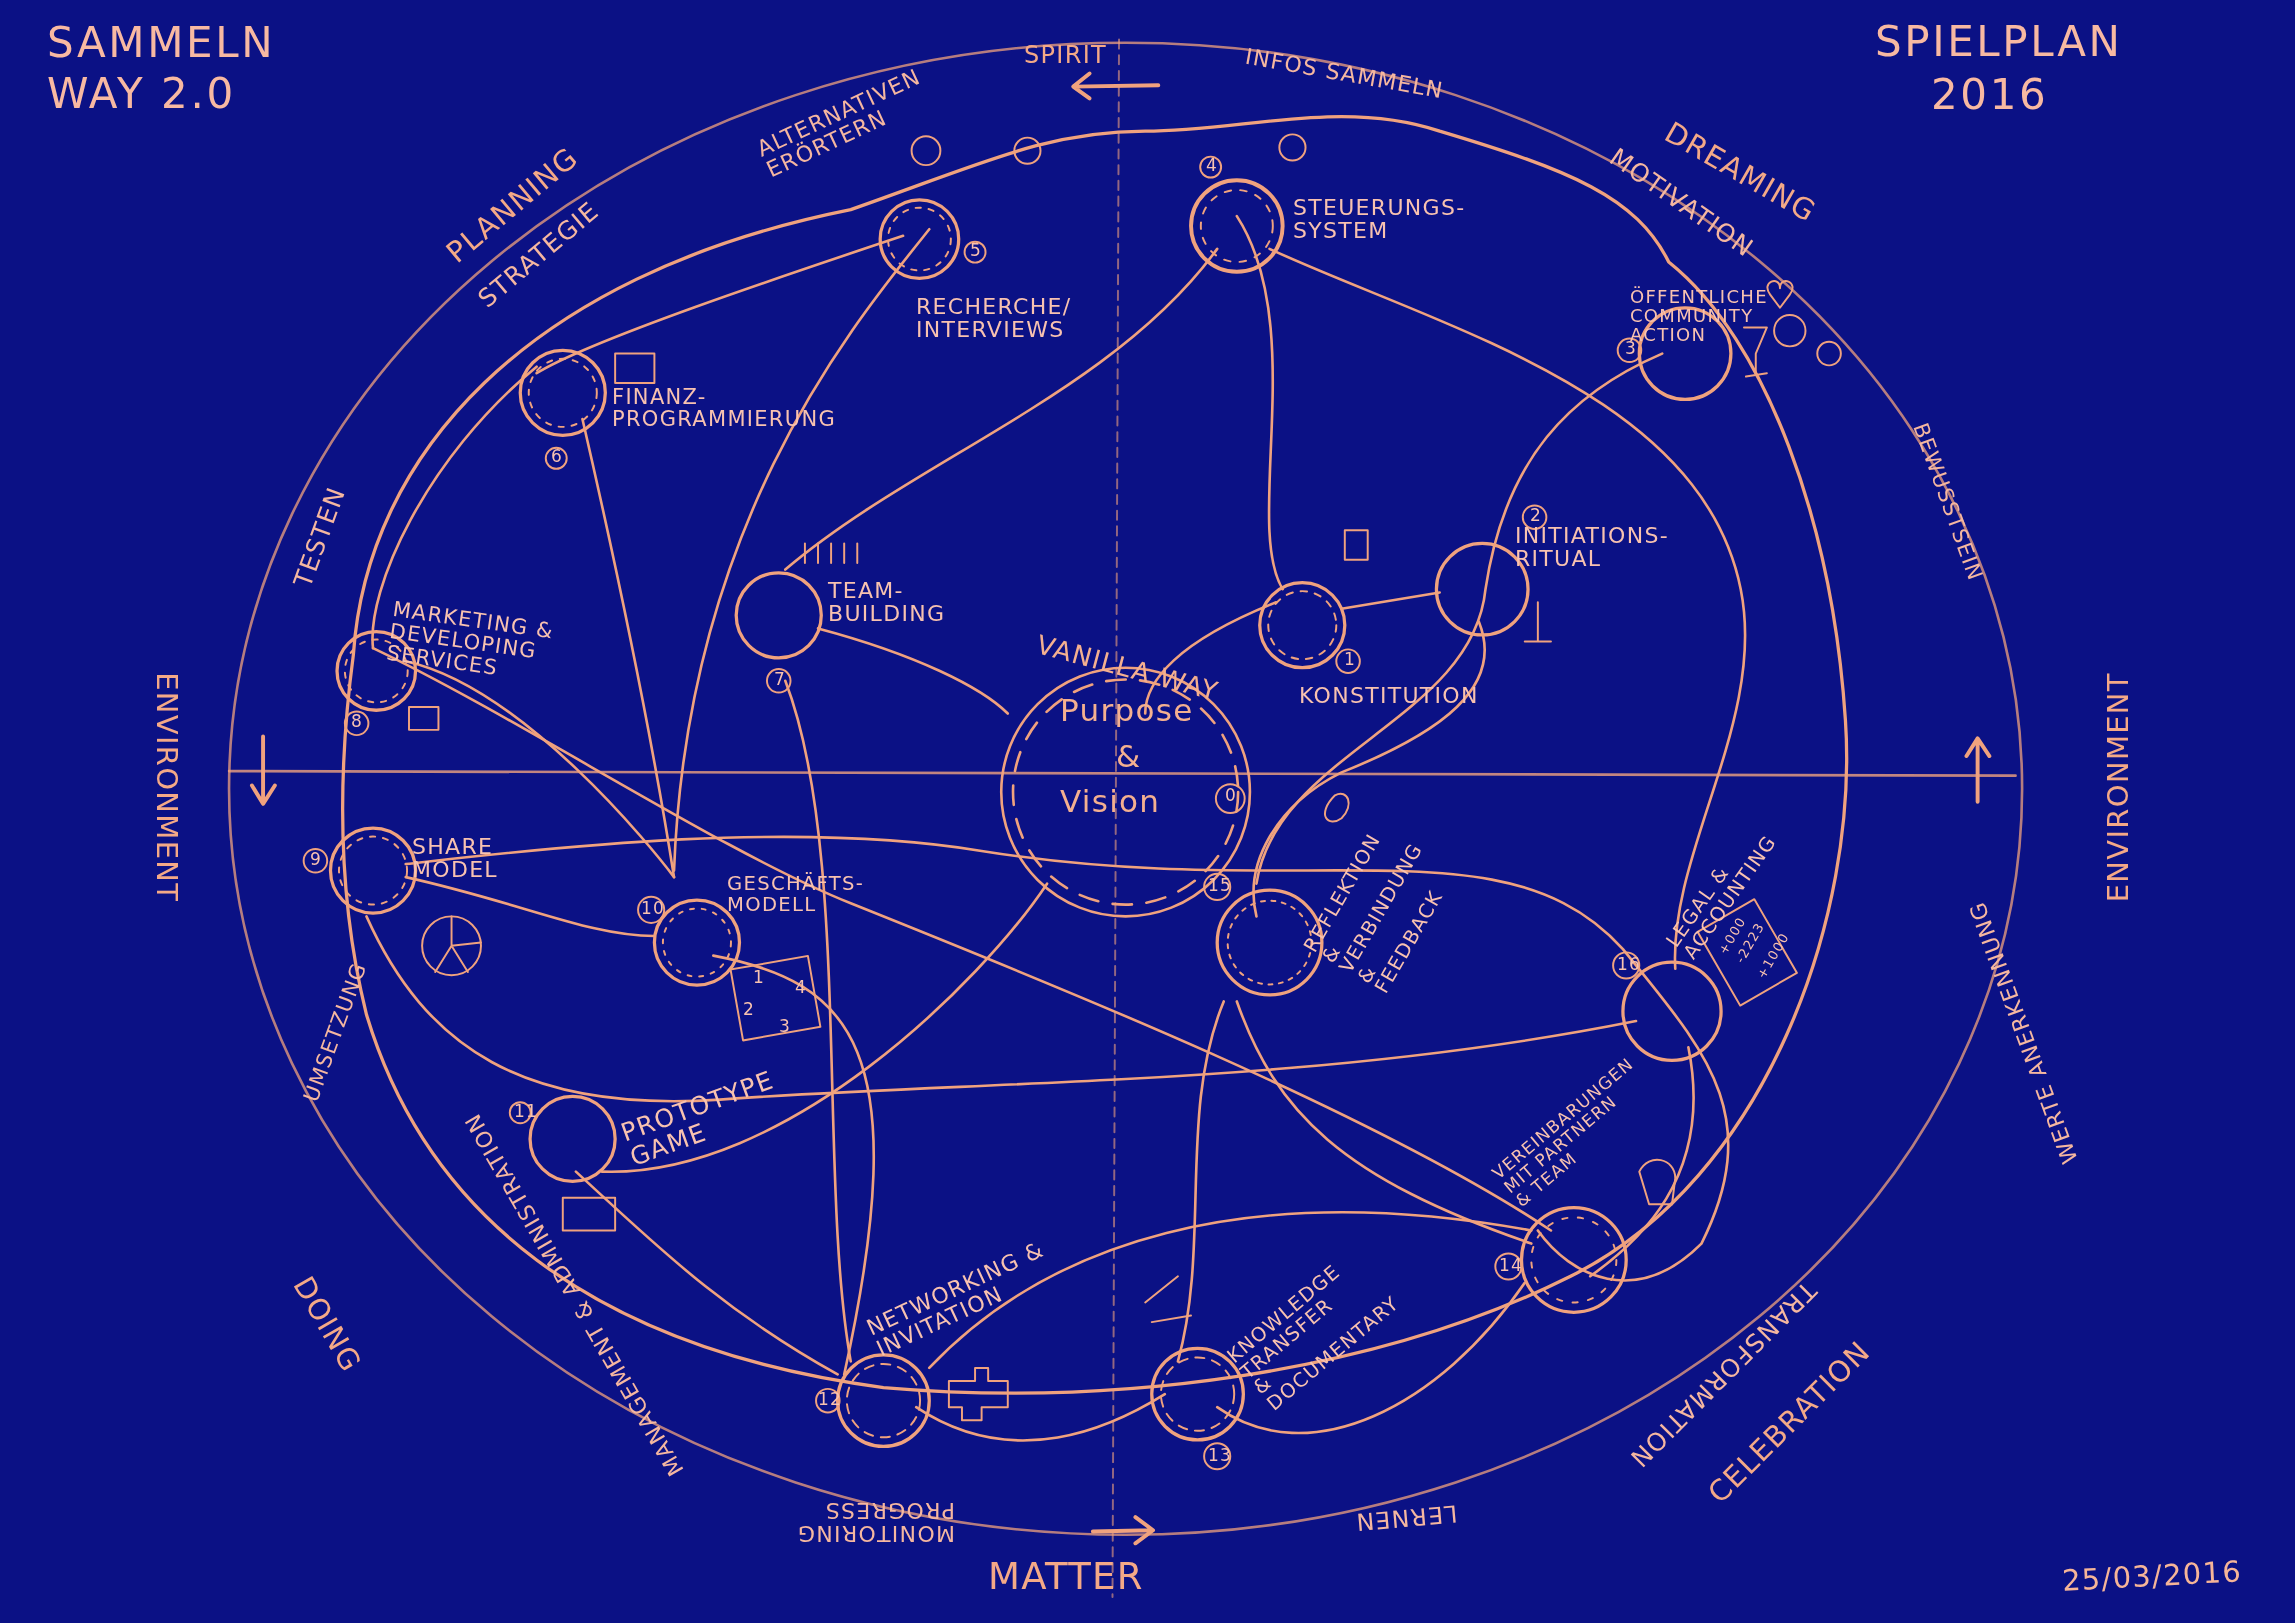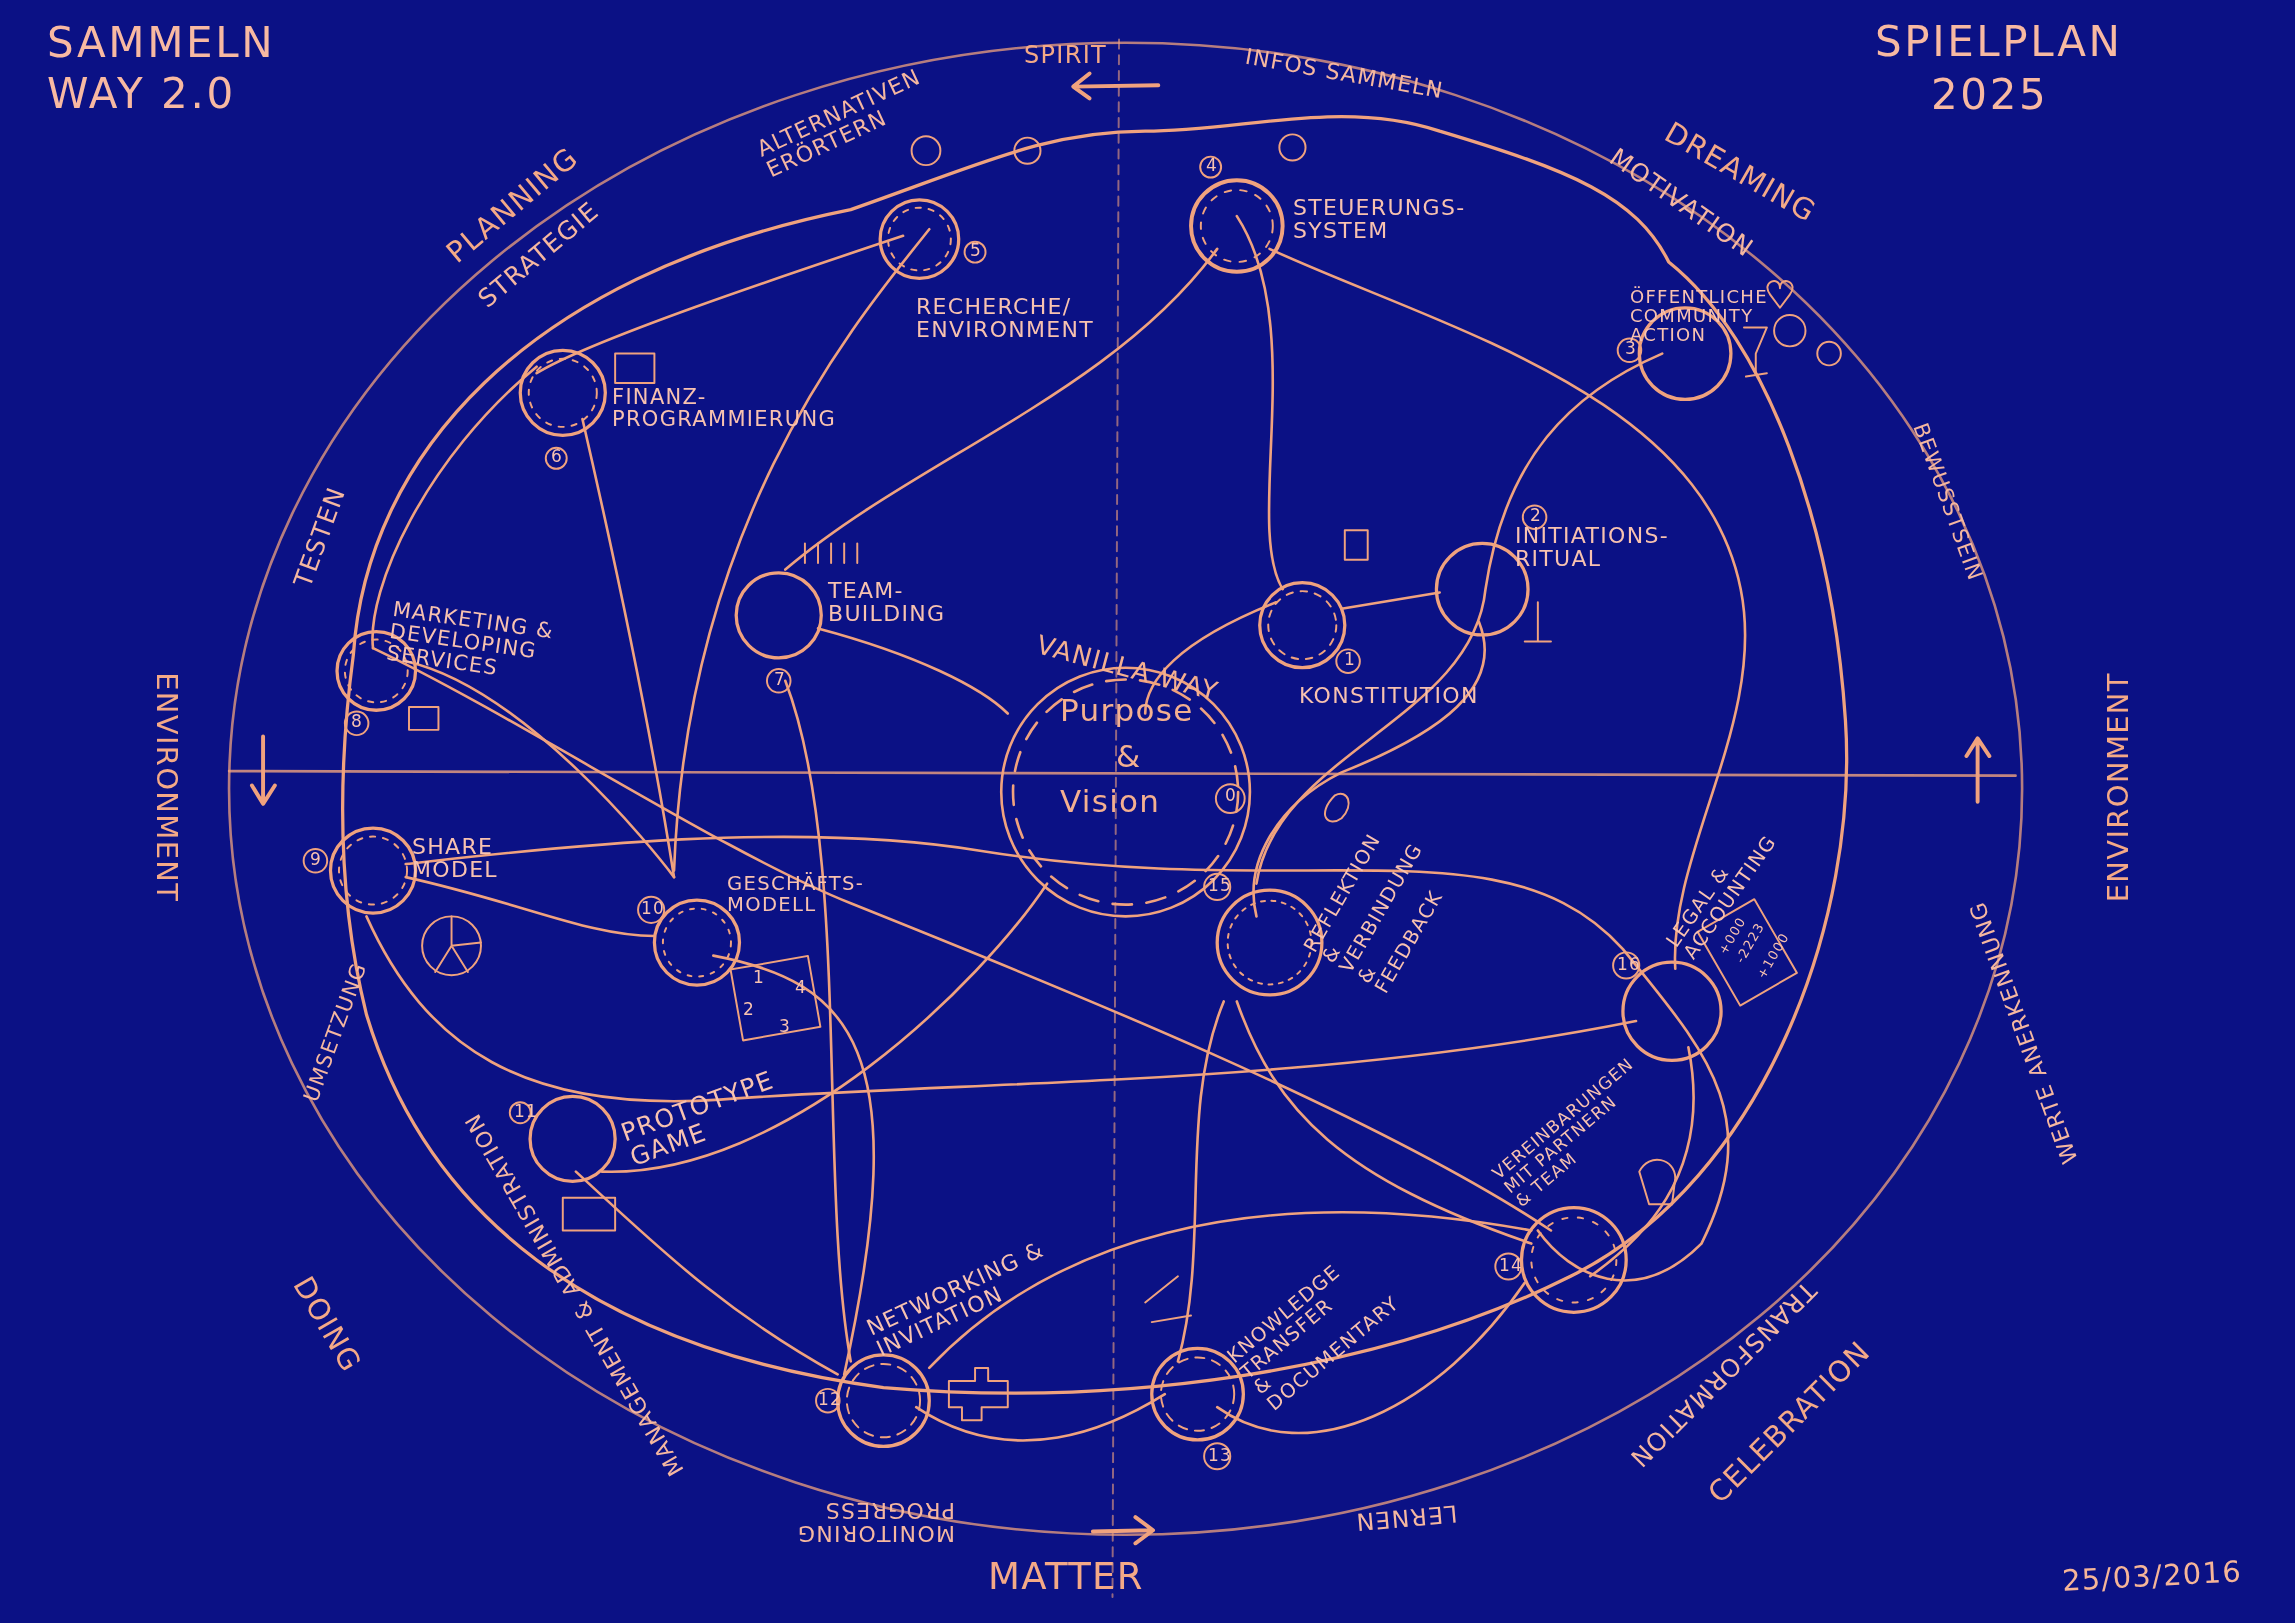--- a/index.html
+++ b/index.html
@@ -139,21 +139,21 @@
       <circle cx="1975" cy="225" r="20" stroke-width="3"></circle>
       <circle cx="1415" cy="230" r="22" stroke-width="3"></circle>
       <circle cx="1570" cy="230" r="20" stroke-width="3"></circle>
       <path d="M1750 1990 L1800 1950 M1760 2020 L1820 2010" stroke-width="3"></path>
     </g>
   </svg>
 
   <div class="lbl title" style="left:47px;top:21px;">SAMMELN</div>
   <div class="lbl title" style="left:47px;top:72px;">WAY 2.0</div>
   <div class="lbl title" style="left:1865px;top:19.6px;margin-left:10px;">SPIELPLAN</div>
-  <div class="lbl title" style="left:1931px;top:73px;">2025</div>
+  <div class="lbl title" style="left:1931px;top:73px;">2016</div>
   <div class="lbl date" style="left:2062px;top:1561px;transform:rotate(-3deg);">25/03/2016</div>
 
   <div class="lbl ring" style="left:1024px;top:43px;font-size:24px;">SPIRIT</div>
   <div class="lbl ring" style="left:988px;top:1558px;font-size:37px;">MATTER</div>
   <div class="lbl ring" style="left:52px;top:772px;transform:rotate(90deg);">ENVIRONMENT</div>
   <div class="lbl ring" style="left:2003px;top:772px;transform:rotate(-90deg);">ENVIRONMENT</div>
 
   <div class="lbl ring" style="left:432px;top:190px;transform:rotate(-40deg);">PLANNING</div>
   <div class="lbl ring-sub" style="left:465px;top:242px;transform:rotate(-40deg);">STRATEGIE</div>
   <div class="lbl ring" style="left:1656px;top:157px;transform:rotate(30deg);">DREAMING</div>
@@ -184,21 +184,21 @@
 RITUAL</div>
   <div class="lbl num" style="left:1530px;top:507px;">2</div>
   <div class="lbl node-lbl" style="left:1630px;top:288px;font-size:18px;">ÖFFENTLICHE
 COMMUNITY
 ACTION</div>
   <div class="lbl num" style="left:1625px;top:340px;">3</div>
   <div class="lbl node-lbl" style="left:1293px;top:196px;">STEUERUNGS-
 SYSTEM</div>
   <div class="lbl num" style="left:1206px;top:157px;">4</div>
   <div class="lbl node-lbl" style="left:916px;top:295px;">RECHERCHE/
-ENVIRONMENT</div>
+INTERVIEWS</div>
   <div class="lbl num" style="left:970px;top:242px;">5</div>
   <div class="lbl node-lbl" style="left:612px;top:386px;font-size:21px;">FINANZ-
 PROGRAMMIERUNG</div>
   <div class="lbl num" style="left:551px;top:448px;">6</div>
   <div class="lbl node-lbl" style="left:828px;top:579px;">TEAM-
 BUILDING</div>
   <div class="lbl num" style="left:774px;top:671px;">7</div>
   <div class="lbl node-lbl" style="left:389px;top:609px;font-size:21px;transform:rotate(8deg);">MARKETING &amp;
 DEVELOPING
 SERVICES</div>

